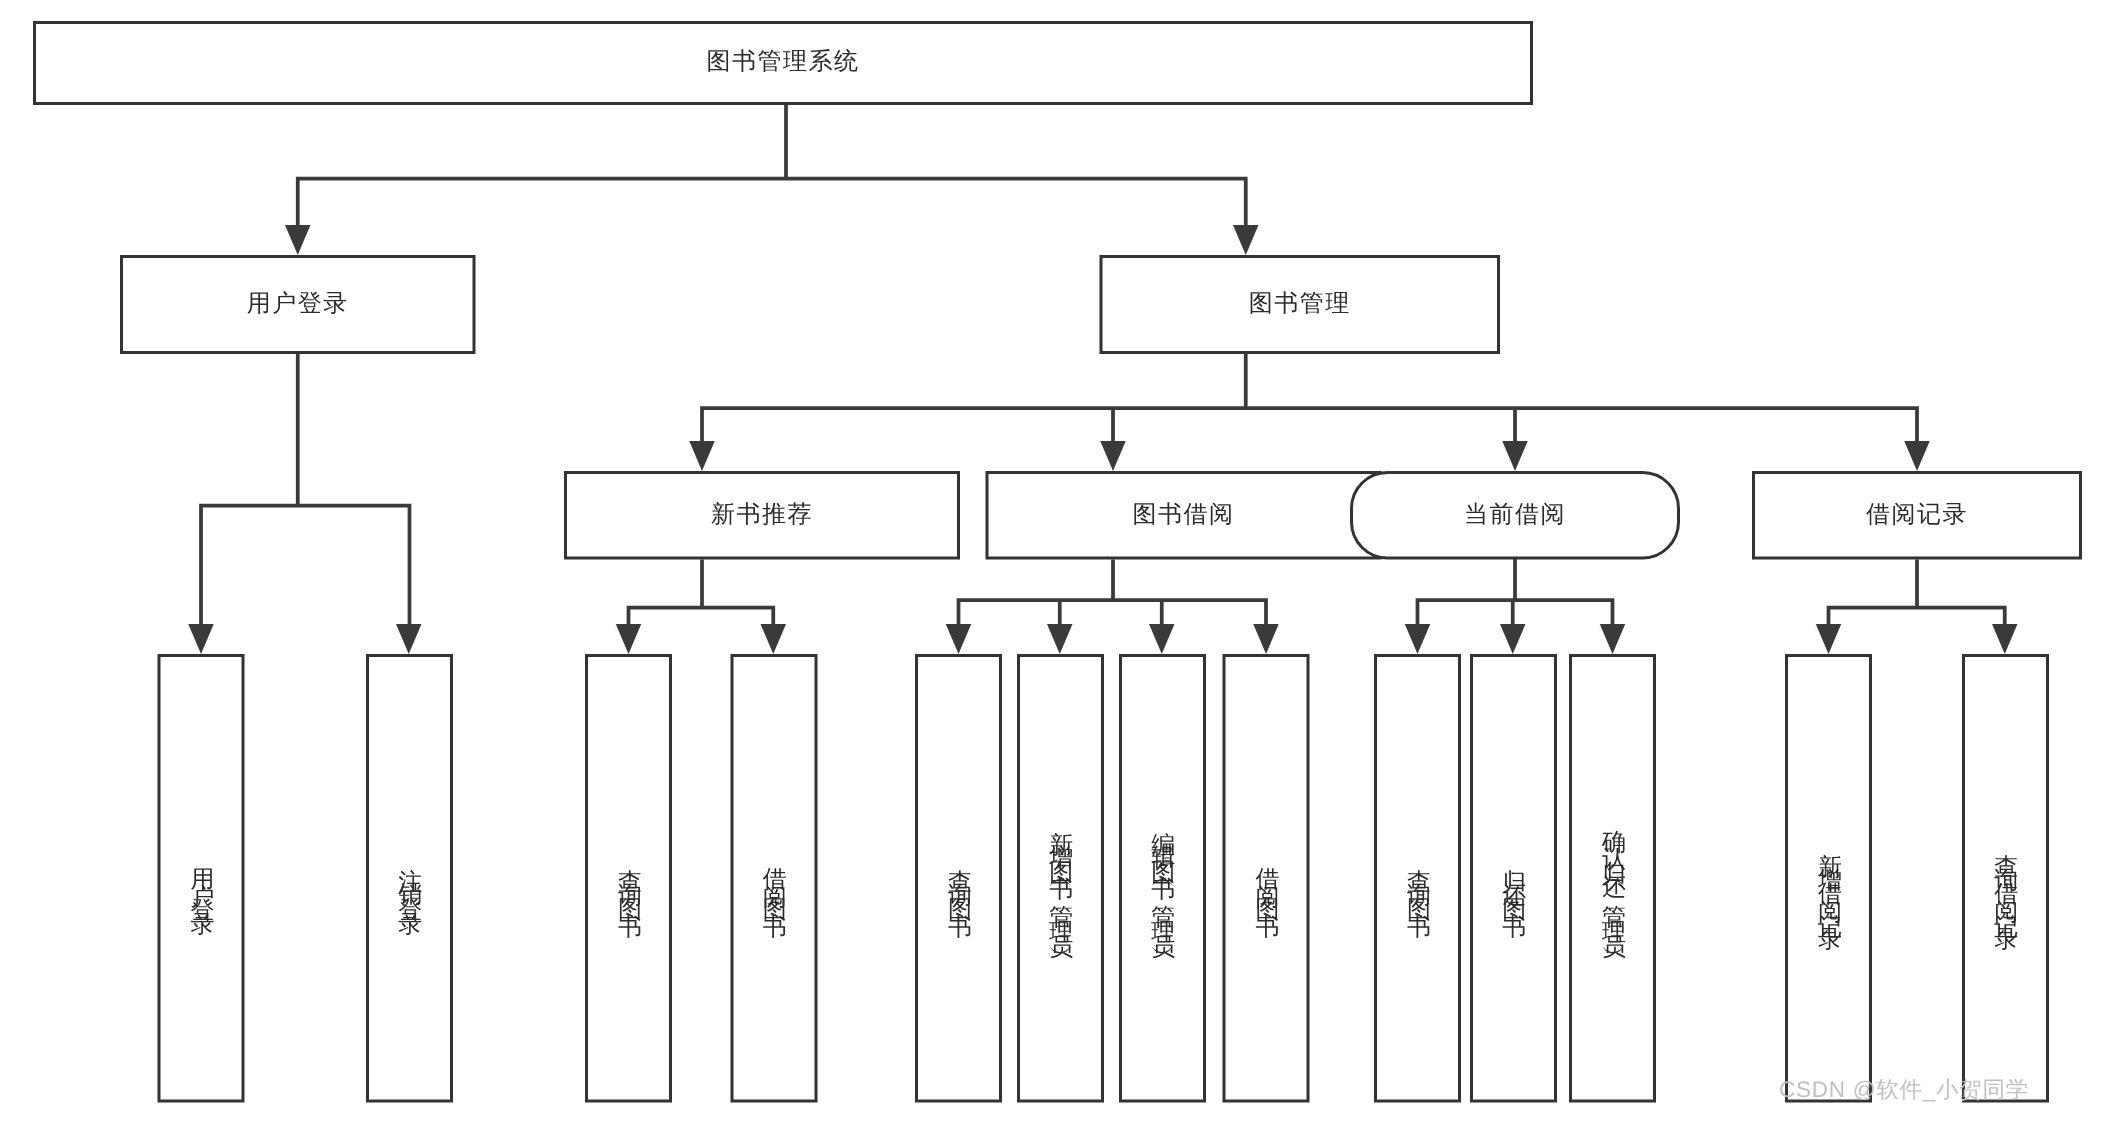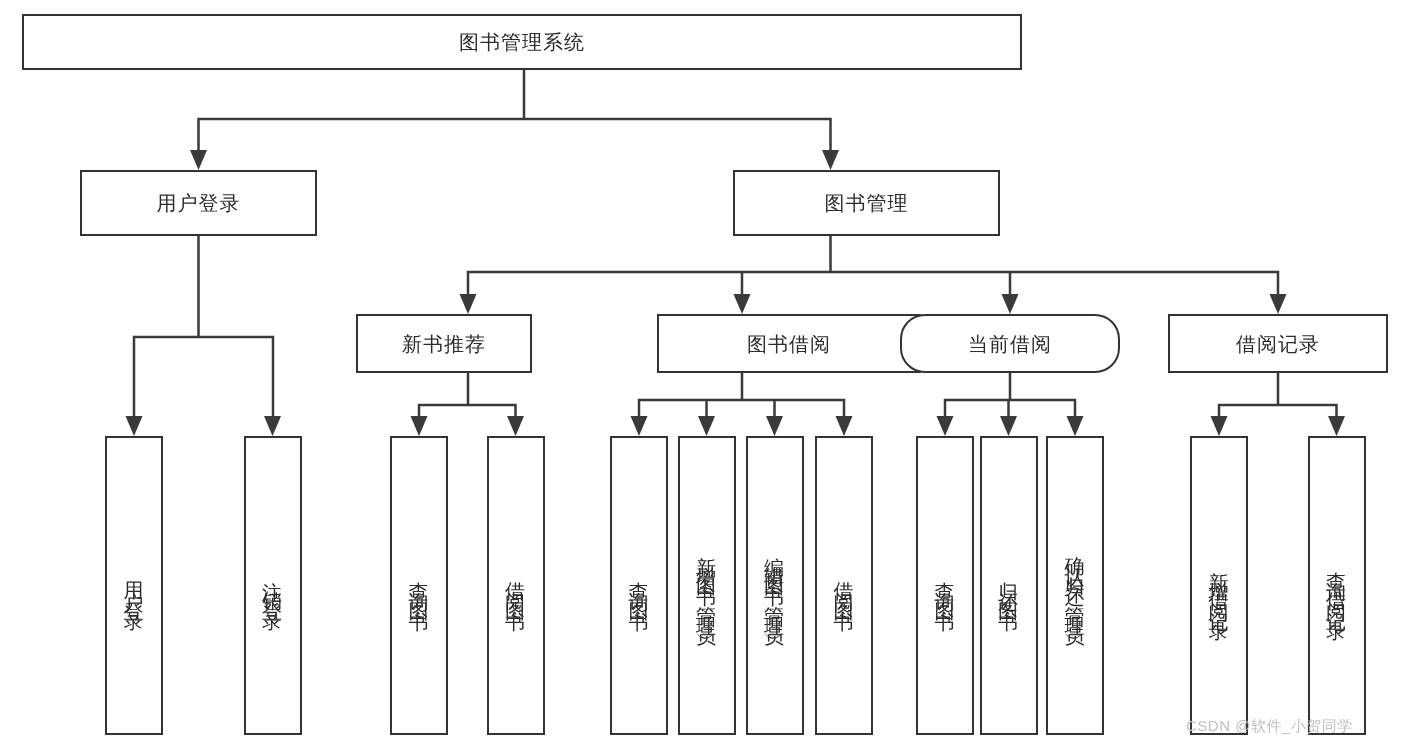--- a/index.html
+++ b/index.html
@@ -19,34 +19,34 @@
     overflow:hidden;
   }
   .connectors{position:absolute;left:0;top:0;width:1405px;height:747px;}
   .connectors .ln{stroke:var(--line);stroke-width:2.5;fill:none;stroke-linecap:square;}
   .connectors .ah{fill:var(--line);stroke:none;}
   .node{
     position:absolute;box-sizing:border-box;
     border:2px solid var(--box-border);
     background:#fff;
     display:flex;align-items:center;justify-content:center;
-    font-size:20px;line-height:1;
+    font-size:16px;line-height:1;
     letter-spacing:1px;
   }
   .vnode span{
     writing-mode:vertical-rl;
     text-orientation:mixed;
     letter-spacing:10px;
     white-space:nowrap;
   }
   
   .n-root{left:22px;top:14px;width:1000px;height:56px;}
   .n-l2a{left:80px;top:170px;width:237px;height:66px;}
   .n-l2b{left:733px;top:170px;width:267px;height:66px;}
-  .n-l3a{left:356px;top:314px;width:176px;height:59px;}
+  .n-l3a{left:376px;top:314px;width:264px;height:59px;}
   .n-l3b{left:632px;top:314px;width:264px;height:59px;margin-left:25px;}
   .n-l3c{left:900px;top:314px;width:220px;height:59px;border-radius:25px;}
   .n-l3d{left:1168px;top:314px;width:220px;height:59px;}
   .leaf{top:436px;width:58px;height:299px;}
   .n-f01{left:105px;}  .n-f02{left:243.5px;}
   .n-f03{left:390px;}  .n-f04{left:486.5px;}
   .n-f05{left:610px;}  .n-f06{left:677.5px;}
   .n-f07{left:745.5px;}.n-f08{left:815px;}
   .n-f09{left:916px;}  .n-f10{left:979.5px;}
   .n-f11{left:1046px;} .n-f12{left:1190px;}

